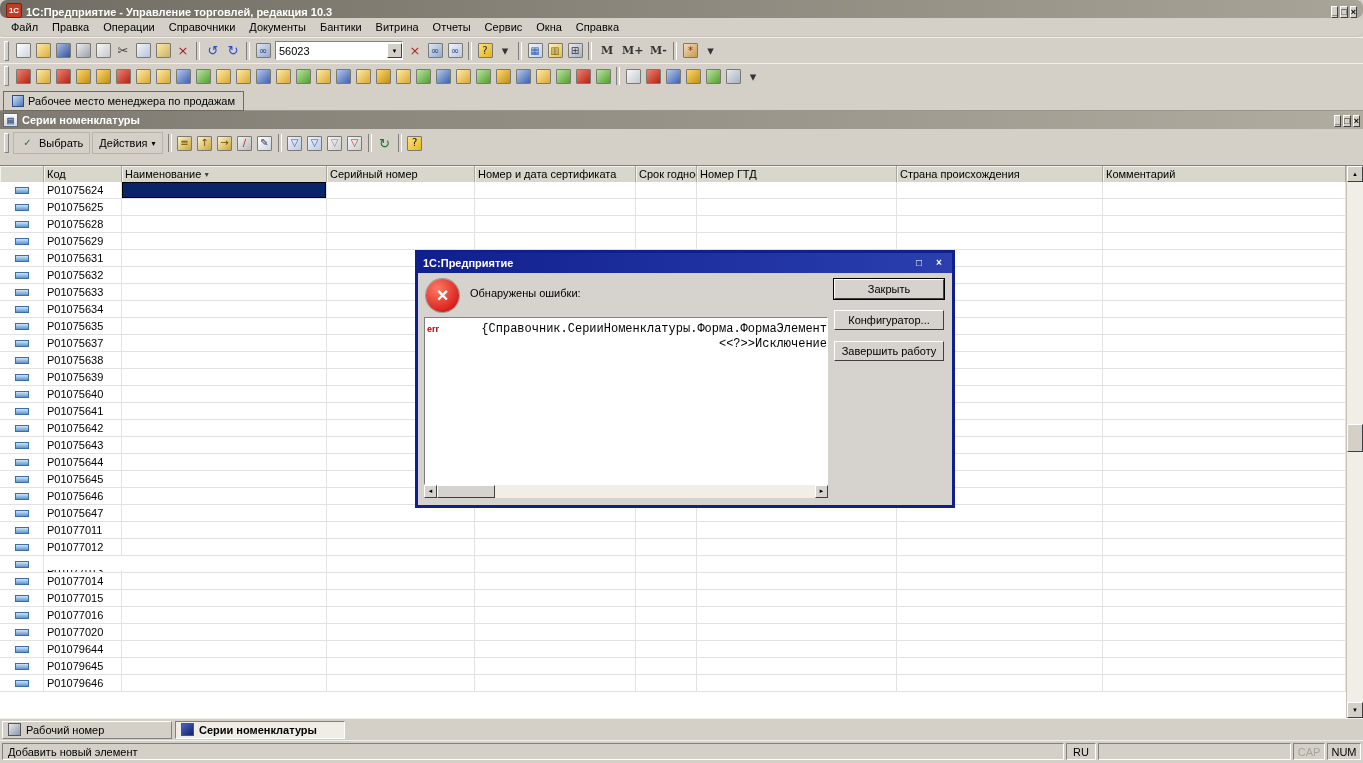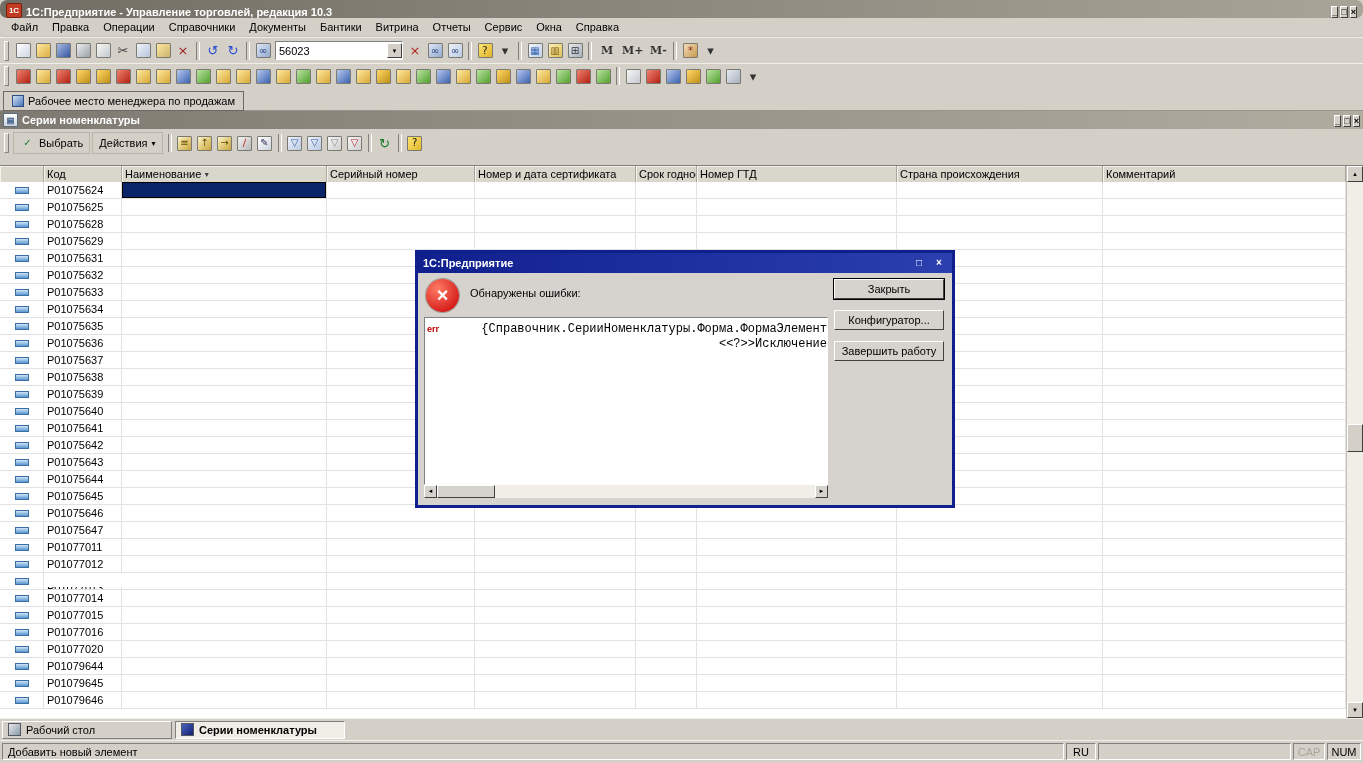--- a/index.html
+++ b/index.html
@@ -620,33 +620,20 @@
           <span class="td" style="width: 161px;"></span>
           <span class="td" style="width: 61px;"></span>
           <span class="td" style="width: 200px;"></span>
           <span class="td" style="width: 206px;"></span>
           <span class="td" style="width: 243px;"></span>
         </div>
         <div class="tr">
           <span class="td c0" style="width: 44px;">
             <span class="marker"></span>
           </span>
-          <span class="td" style="width: 78px;">P01075636</span>
-          <span class="td" style="width: 205px;"></span>
-          <span class="td" style="width: 148px;"></span>
-          <span class="td" style="width: 161px;"></span>
-          <span class="td" style="width: 61px;"></span>
-          <span class="td" style="width: 200px;"></span>
-          <span class="td" style="width: 206px;"></span>
-          <span class="td" style="width: 243px;"></span>
-        </div>
-        <div class="tr">
-          <span class="td c0" style="width: 44px;">
-            <span class="marker"></span>
-          </span>
           <span class="td" style="width: 78px;">P01075637</span>
           <span class="td" style="width: 205px;"></span>
           <span class="td" style="width: 148px;"></span>
           <span class="td" style="width: 161px;"></span>
           <span class="td" style="width: 61px;"></span>
           <span class="td" style="width: 200px;"></span>
           <span class="td" style="width: 206px;"></span>
           <span class="td" style="width: 243px;"></span>
         </div>
         <div class="tr">
@@ -945,21 +932,21 @@
       <span id="hsb-thumb"></span>
       <span id="hsb-right" class="hsb-btn">►</span>
     </div>
   </div>
 </div>
 
 <div id="taskbar">
   <span id="task-tabs" style="display:flex;gap:3px;">
       <span class="task-tab">
         <span class="task-icon gray"></span>
-        <span class="task-label">Рабочий стол</span>
+        <span class="task-label">Рабочий номер</span>
       </span>
       <span class="task-tab active">
         <span class="task-icon navy"></span>
         <span class="task-label">Серии номенклатуры</span>
       </span>
     </span>
 </div>
 
 <div id="statusbar">
   <span id="p-hint" class="panel">Добавить новый элемент</span>

